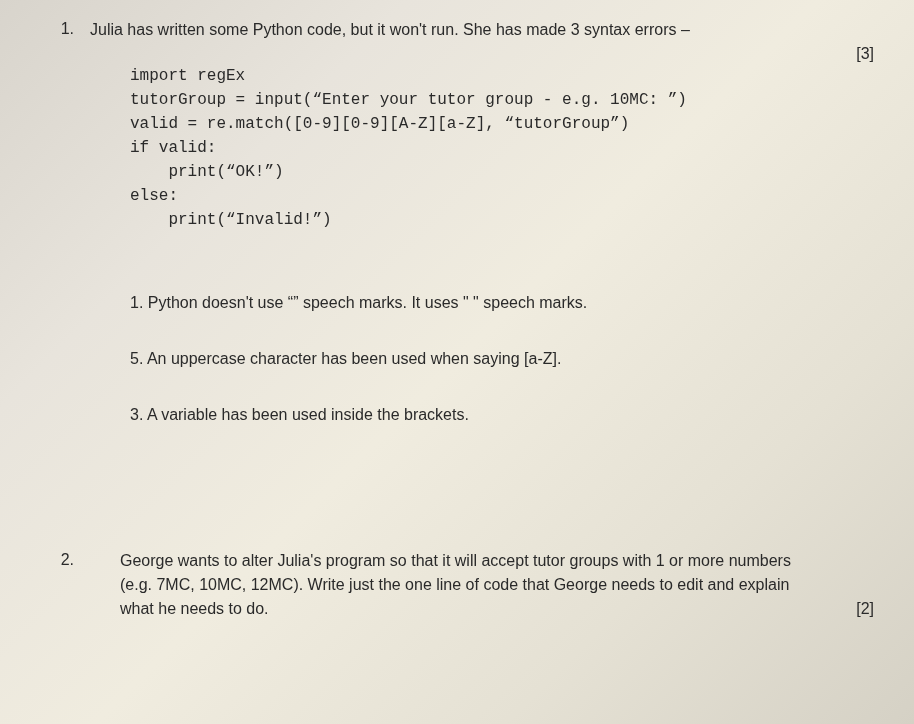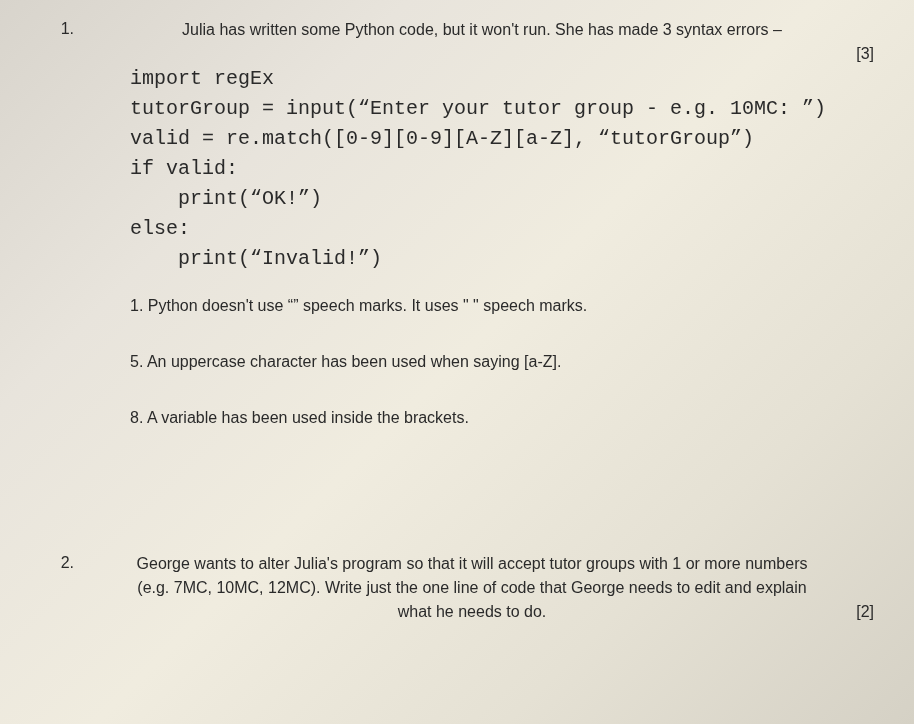--- a/index.html
+++ b/index.html
@@ -29,44 +29,43 @@
       text-align: right;
       padding-right: 16px;
     }
     .qbody {
       flex: 1;
     }
     .qtext {
       font-size: 16px;
       line-height: 1.5;
       position: relative;
-      text-align: center;
     }
     .marks {
       position: absolute;
       right: 0;
       top: 24px;
       font-size: 16px;
     }
     .marks2 {
       position: absolute;
       right: 0;
       bottom: 0;
       font-size: 16px;
     }
     .code-block {
       font-family: 'Courier New', Courier, monospace;
-      font-size: 20px;
+      font-size: 16px;
       line-height: 1.5;
       margin: 22px 0 0 40px;
       white-space: pre;
       color: #2a2a2a;
     }
     .answers {
-      margin: 20px 0 0 40px;
+      margin: 59px 0 0 40px;
       font-size: 16px;
       line-height: 1.5;
     }
     .answer-item {
       margin-bottom: 32px;
     }
     .q2 {
       margin-top: 90px;
     }
     .q2 .qtext {
@@ -87,21 +86,21 @@
     <div class="code-block">import regEx
 tutorGroup = input(“Enter your tutor group - e.g. 10MC: ”)
 valid = re.match([0-9][0-9][A-Z][a-Z], “tutorGroup”)
 if valid:
     print(“OK!”)
 else:
     print(“Invalid!”)</div>
     <div class="answers">
       <div class="answer-item">1. Python doesn't use “” speech marks. It uses " " speech marks.</div>
       <div class="answer-item">5. An uppercase character has been used when saying [a-Z].</div>
-      <div class="answer-item">8. A variable has been used inside the brackets.</div>
+      <div class="answer-item">3. A variable has been used inside the brackets.</div>
     </div>
   </div>
 </div>
 
 <div class="question q2">
   <div class="qnum">2.</div>
   <div class="qbody">
     <div class="qtext">
       <span>George wants to alter Julia's program so that it will accept tutor groups with 1 or more numbers (e.g. 7MC, 10MC, 12MC). Write just the one line of code that George needs to edit and explain what he needs to do.</span>
       <span class="marks2">[2]</span>

